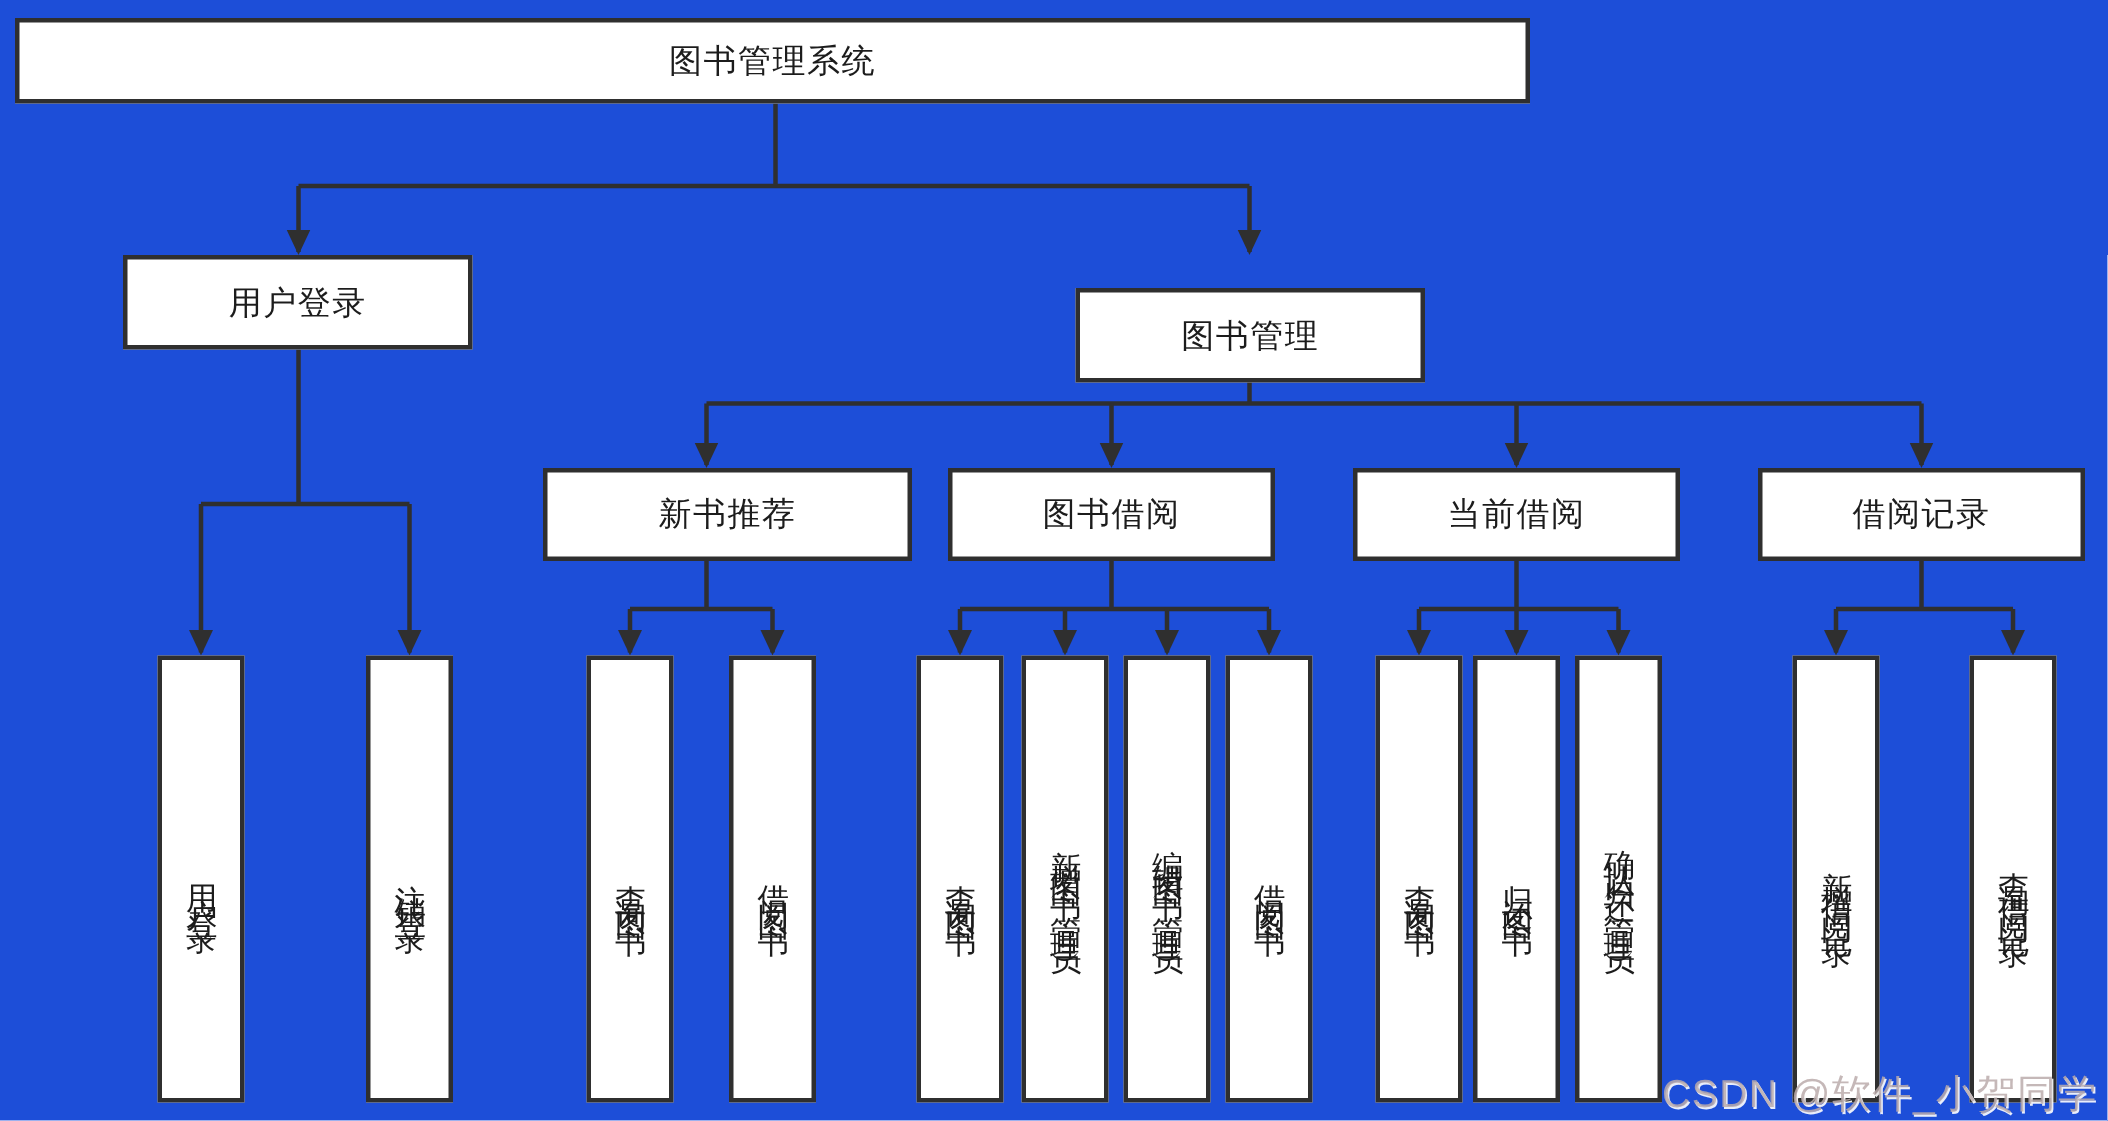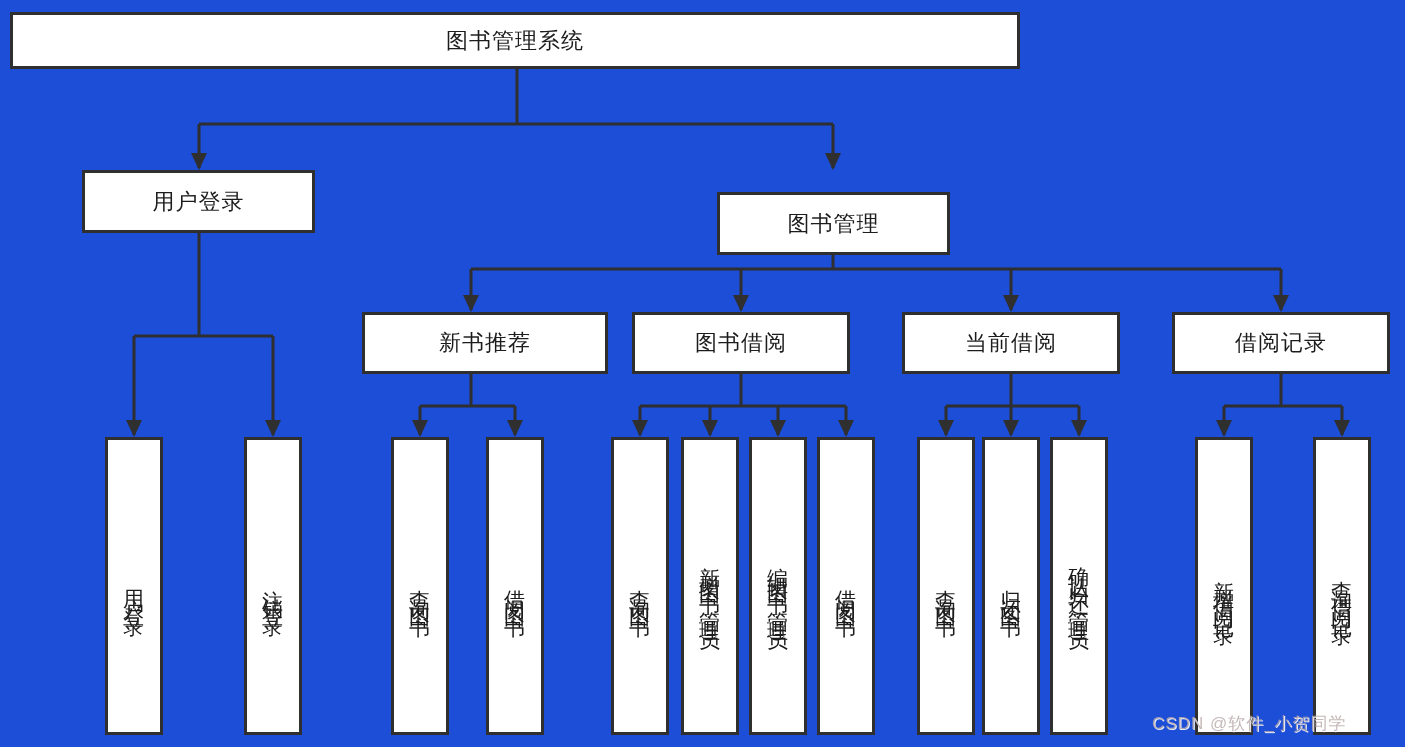--- a/index.html
+++ b/index.html
@@ -35,22 +35,22 @@
   #n-v-query2{left:611px;}
   #n-v-add-book{left:681px;}
   #n-v-edit-book{left:749px;}
   #n-v-borrow2{left:817px;}
   #n-v-query3{left:917px;}
   #n-v-return{left:982px;}
   #n-v-confirm{left:1050px;}
   #n-v-add-record{left:1195px;}
   #n-v-query-record{left:1313px;}
   .watermark{
-    position:absolute;left:1152px;top:712px;z-index:5;
-    font-size:17px;color:rgba(187,172,172,0.85);letter-spacing:1px;
+    position:absolute;left:1108px;top:712px;z-index:5;
+    font-size:26px;color:rgba(187,172,172,0.85);letter-spacing:1px;
     text-shadow:1px 1px 0 rgba(255,255,255,0.9);
     white-space:nowrap;
   }
 </style>
 </head>
 <body>
 
 <div id="stage">
 
   <svg class="connectors" viewBox="0 0 1405 747" xmlns="http://www.w3.org/2000/svg">

